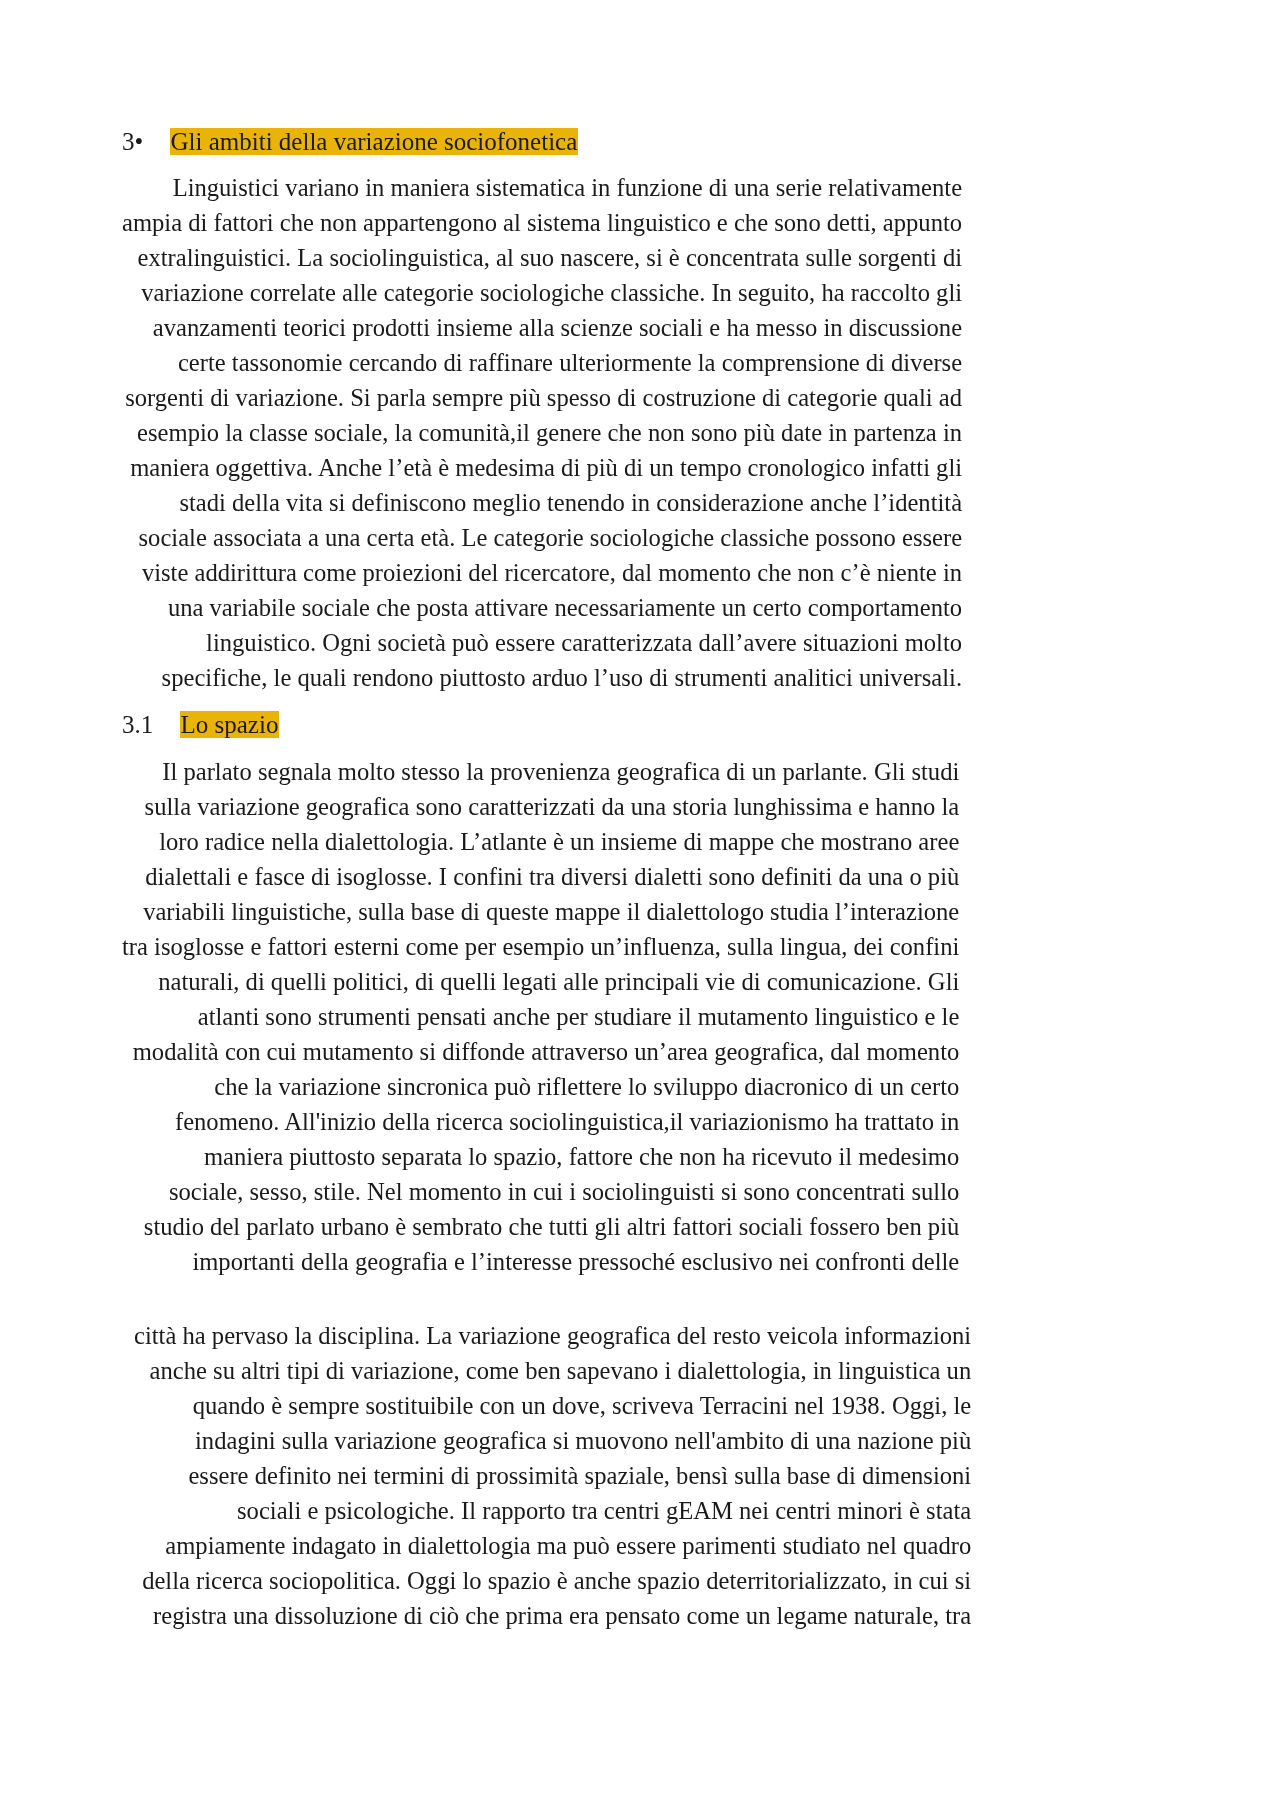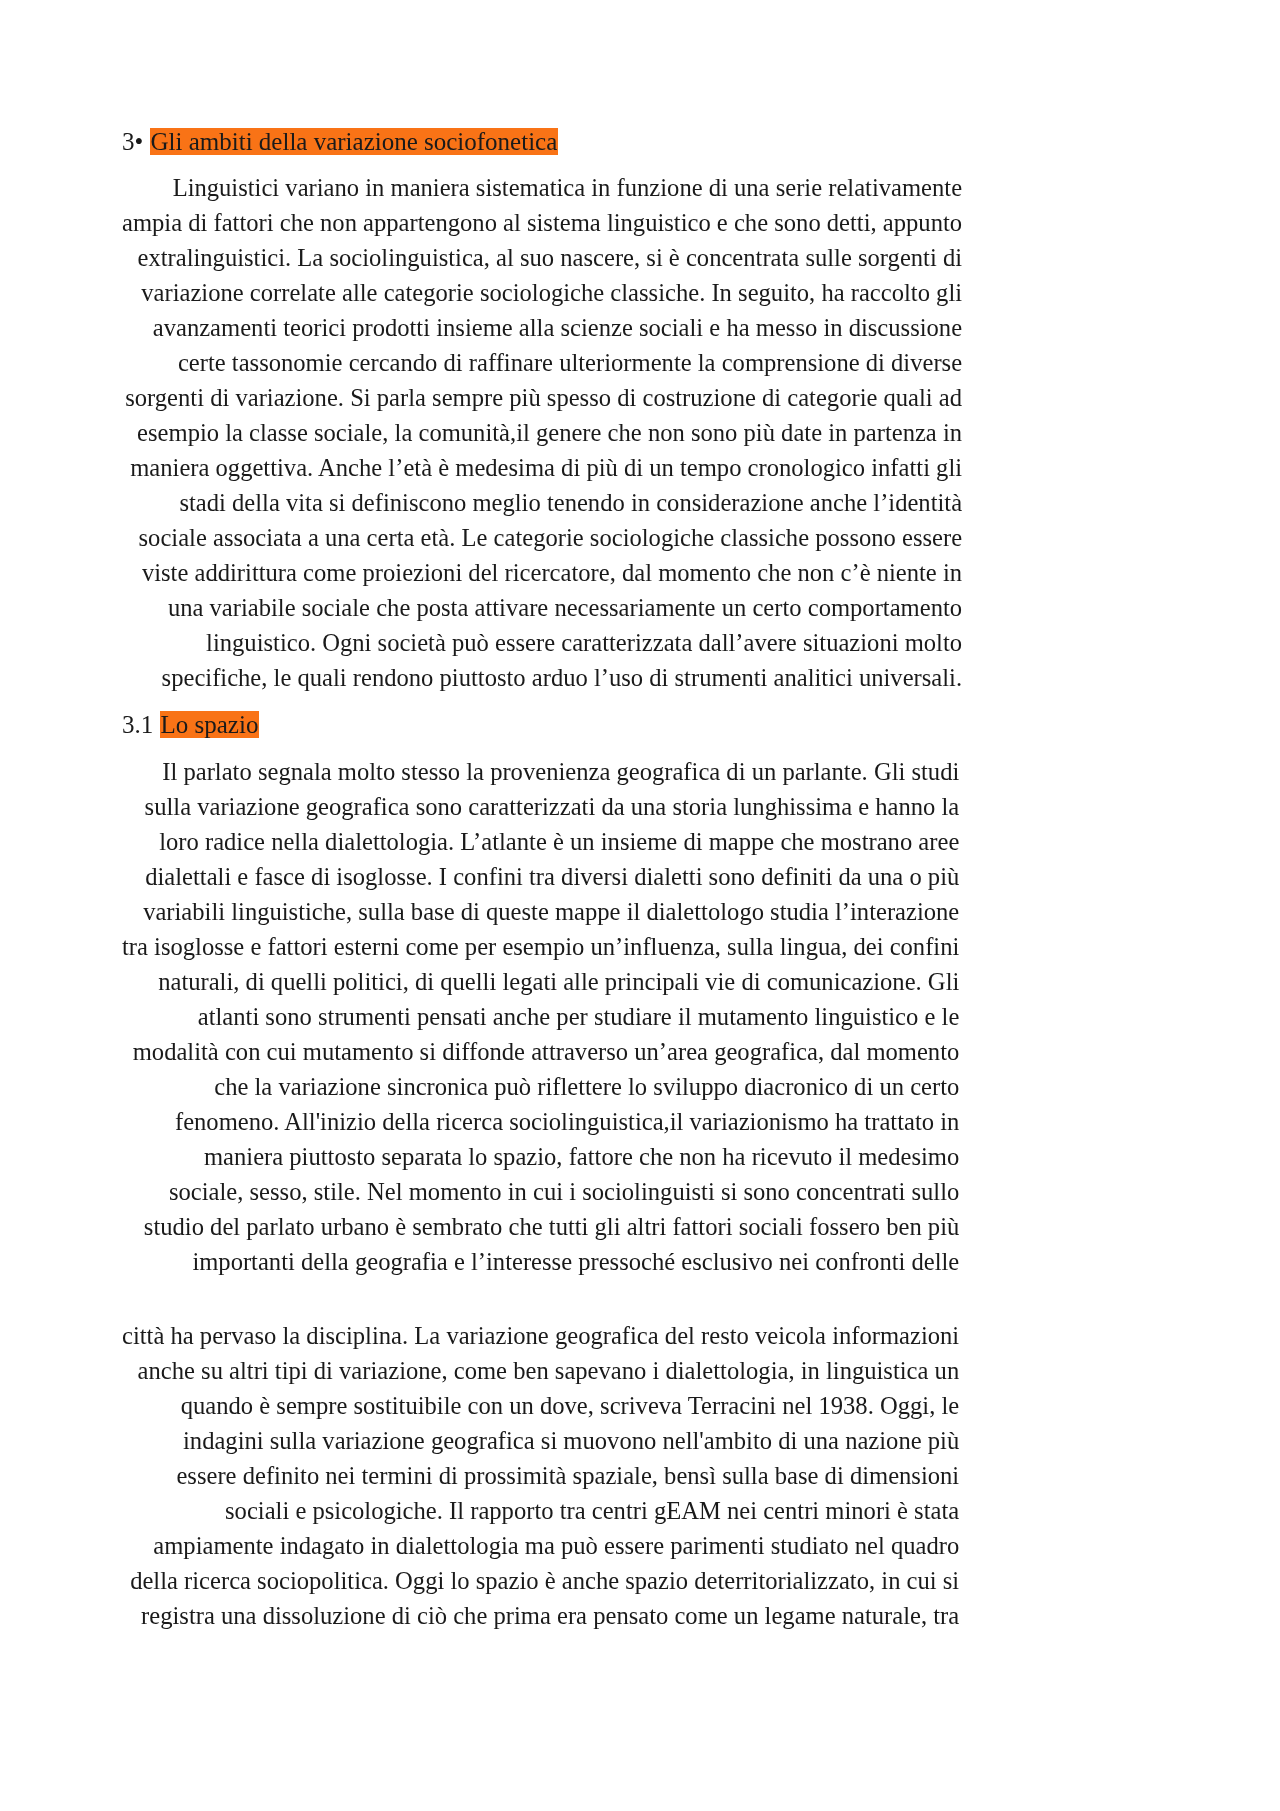--- a/index.html
+++ b/index.html
@@ -1,20 +1,20 @@
 <!DOCTYPE html>
 <html><head>
 <meta charset="utf-8">
 <style>
   html, body { margin:0; padding:0; background:#ffffff; }
   body { width:1280px; height:1811px; position:relative; overflow:hidden;
          font-family:"Liberation Serif", "DejaVu Serif", serif; color:#1a1a1a; }
   .page { position:absolute; left:122px; top:0; width:1060px; }
   .heading { position:absolute; left:0; font-size:25px; line-height:34px; white-space:nowrap; }
-  .hl { background:#f97316; padding:0 1px; }
+  .hl { background:#eab308; padding:0 1px;margin-left:20px; }
   .para { position:absolute; left:0; font-size:24.6px; line-height:35px;text-align:right; }
   .line { display:block; white-space:nowrap; height:35px; }
 </style>
 </head>
 <body>
 
 <div class="page">
 
   <div class="heading" style="top:125px;">
     <span>3•</span>
@@ -55,21 +55,21 @@
     <span class="line">atlanti sono strumenti pensati anche per studiare il mutamento linguistico e le</span>
     <span class="line">modalità con cui mutamento si diffonde attraverso un’area geografica, dal momento</span>
     <span class="line">che la variazione sincronica può riflettere lo sviluppo diacronico di un certo</span>
     <span class="line">fenomeno. All'inizio della ricerca sociolinguistica,il variazionismo ha trattato in</span>
     <span class="line">maniera piuttosto separata lo spazio, fattore che non ha ricevuto il medesimo</span>
     <span class="line">sociale, sesso, stile. Nel momento in cui i sociolinguisti si sono concentrati sullo</span>
     <span class="line">studio del parlato urbano è sembrato che tutti gli altri fattori sociali fossero ben più</span>
     <span class="line">importanti della geografia e l’interesse pressoché esclusivo nei confronti delle</span>
   </div>
 
-  <div class="para" style="top:1318px;">
+  <div class="para" style="top:1318px;margin-left:12px;">
     <span class="line">città ha pervaso la disciplina. La variazione geografica del resto veicola informazioni</span>
     <span class="line">anche su altri tipi di variazione, come ben sapevano i dialettologia, in linguistica un</span>
     <span class="line">quando è sempre sostituibile con un dove, scriveva Terracini nel 1938. Oggi, le</span>
     <span class="line">indagini sulla variazione geografica si muovono nell'ambito di una nazione più</span>
     <span class="line">essere definito nei termini di prossimità spaziale, bensì sulla base di dimensioni</span>
     <span class="line">sociali e psicologiche. Il rapporto tra centri gEAM nei centri minori è stata</span>
     <span class="line">ampiamente indagato in dialettologia ma può essere parimenti studiato nel quadro</span>
     <span class="line">della ricerca sociopolitica. Oggi lo spazio è anche spazio deterritorializzato, in cui si</span>
     <span class="line">registra una dissoluzione di ciò che prima era pensato come un legame naturale, tra</span>
   </div>

